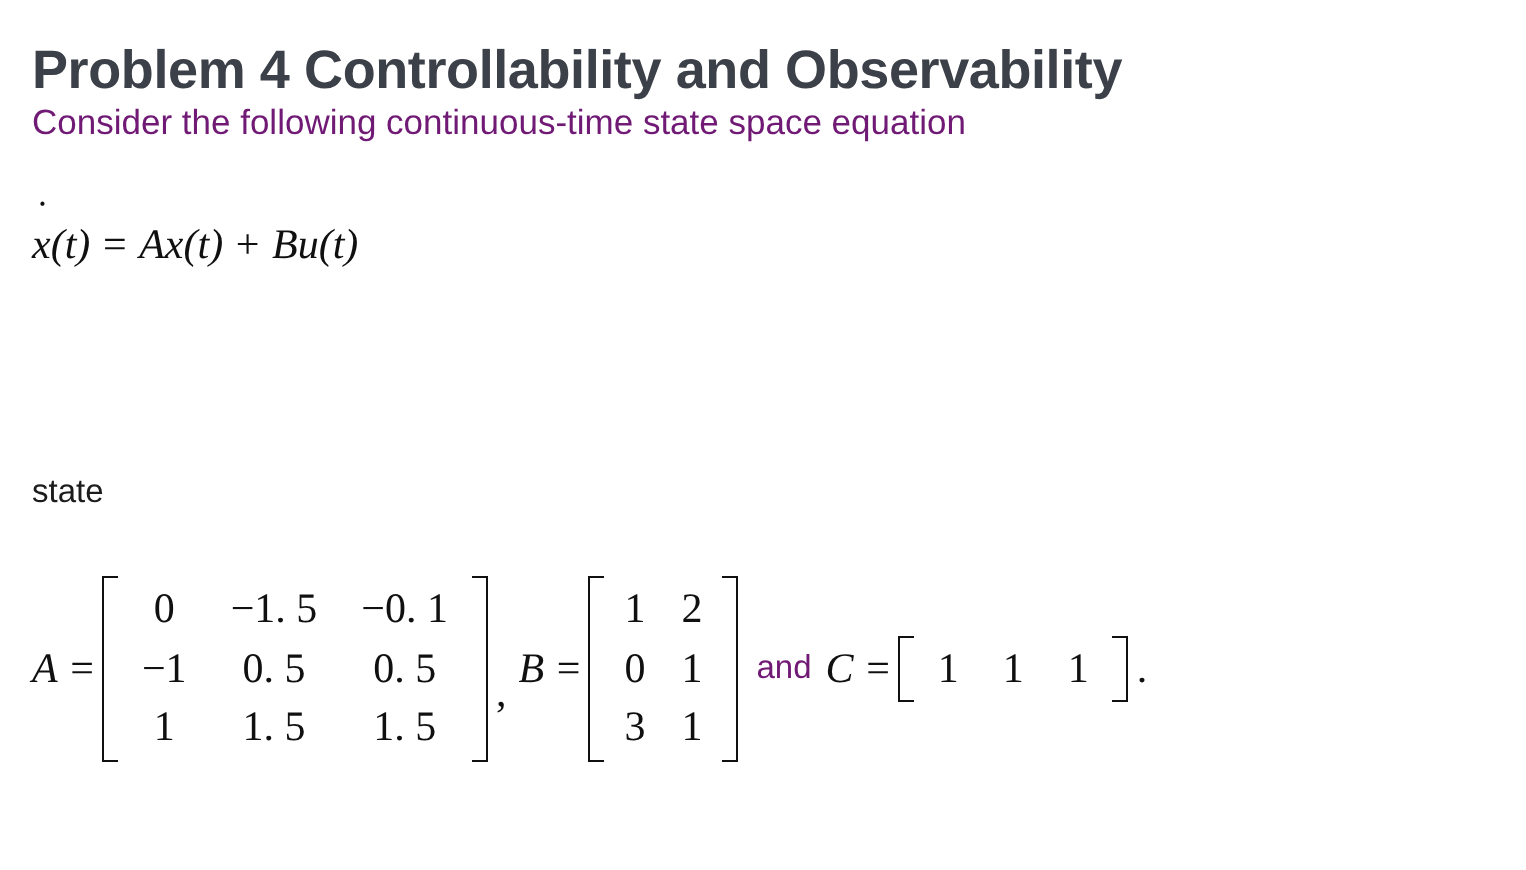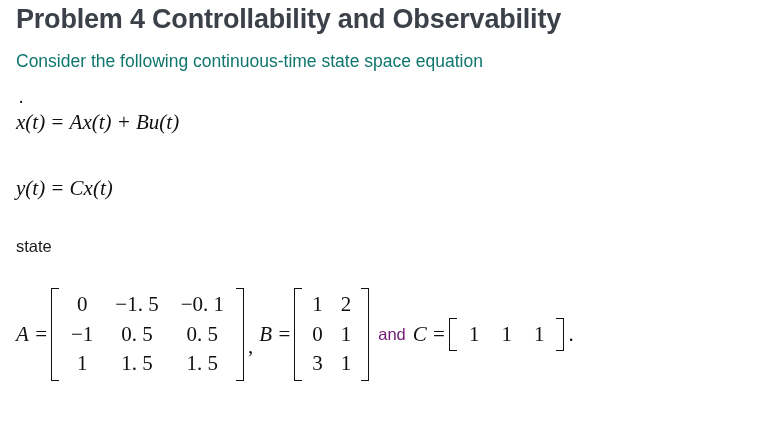--- a/index.html
+++ b/index.html
@@ -18,36 +18,36 @@
     position: relative;
     width: 763px;
     height: 435px;
     background: #ffffff;
   }
 
   
   .title {
     position: absolute;
     left: 16px;
-    top: 4px;
+    top: 20px;
     font-family: "Liberation Sans", sans-serif;
     font-size: 27px;
     font-weight: bold;
     color: #3c4048;
     letter-spacing: -0.2px;
     white-space: nowrap;
   }
   .subtitle {
     position: absolute;
     left: 16px;
     top: 51px;
     font-family: "Liberation Sans", sans-serif;
     font-size: 17.5px;
     font-weight: normal;
-    color: #0f766e;
+    color: #701a75;
     white-space: nowrap;
   }
   .where-label {
     position: absolute;
     left: 16px;
     top: 237px;
     font-family: "Liberation Sans", sans-serif;
     font-size: 16.5px;
     color: #1c1c1c;
     white-space: nowrap;
@@ -173,23 +173,20 @@
 <div class="page">
 
   <div class="title">Problem 4 Controllability and Observability</div>
 
   <div class="subtitle">Consider the following continuous-time state space equation</div>
 
   <div class="eq-row math" id="eq-xdot">
     <span class="dotted"><span class="mi">x</span><span class="acc">˙</span></span><span class="mi">(t)</span><span class="opsp"></span><span class="mo">=</span><span class="opsp"></span><span class="mi">A</span><span class="mi">x</span><span class="mi">(t)</span><span class="opsp"></span><span class="mo">+</span><span class="opsp"></span><span class="mi">B</span><span class="mi">u</span><span class="mi">(t)</span>
   </div>
 
-  <div class="eq-row math" id="eq-y">
-    <span class="mi">y</span><span class="mi">(t)</span><span class="opsp"></span><span class="mo">=</span><span class="opsp"></span><span class="mi">C</span><span class="mi">x</span><span class="mi">(t)</span>
-  </div>
 
   <div class="where-label">state</div>
 
   <div class="matrix-block">
 
     <span class="math eqlabel"><span class="mi">A</span><span class="opsp"></span><span class="mo">=</span></span>
 
     <span class="bracket">
       <table class="mtx">
         <tbody>

